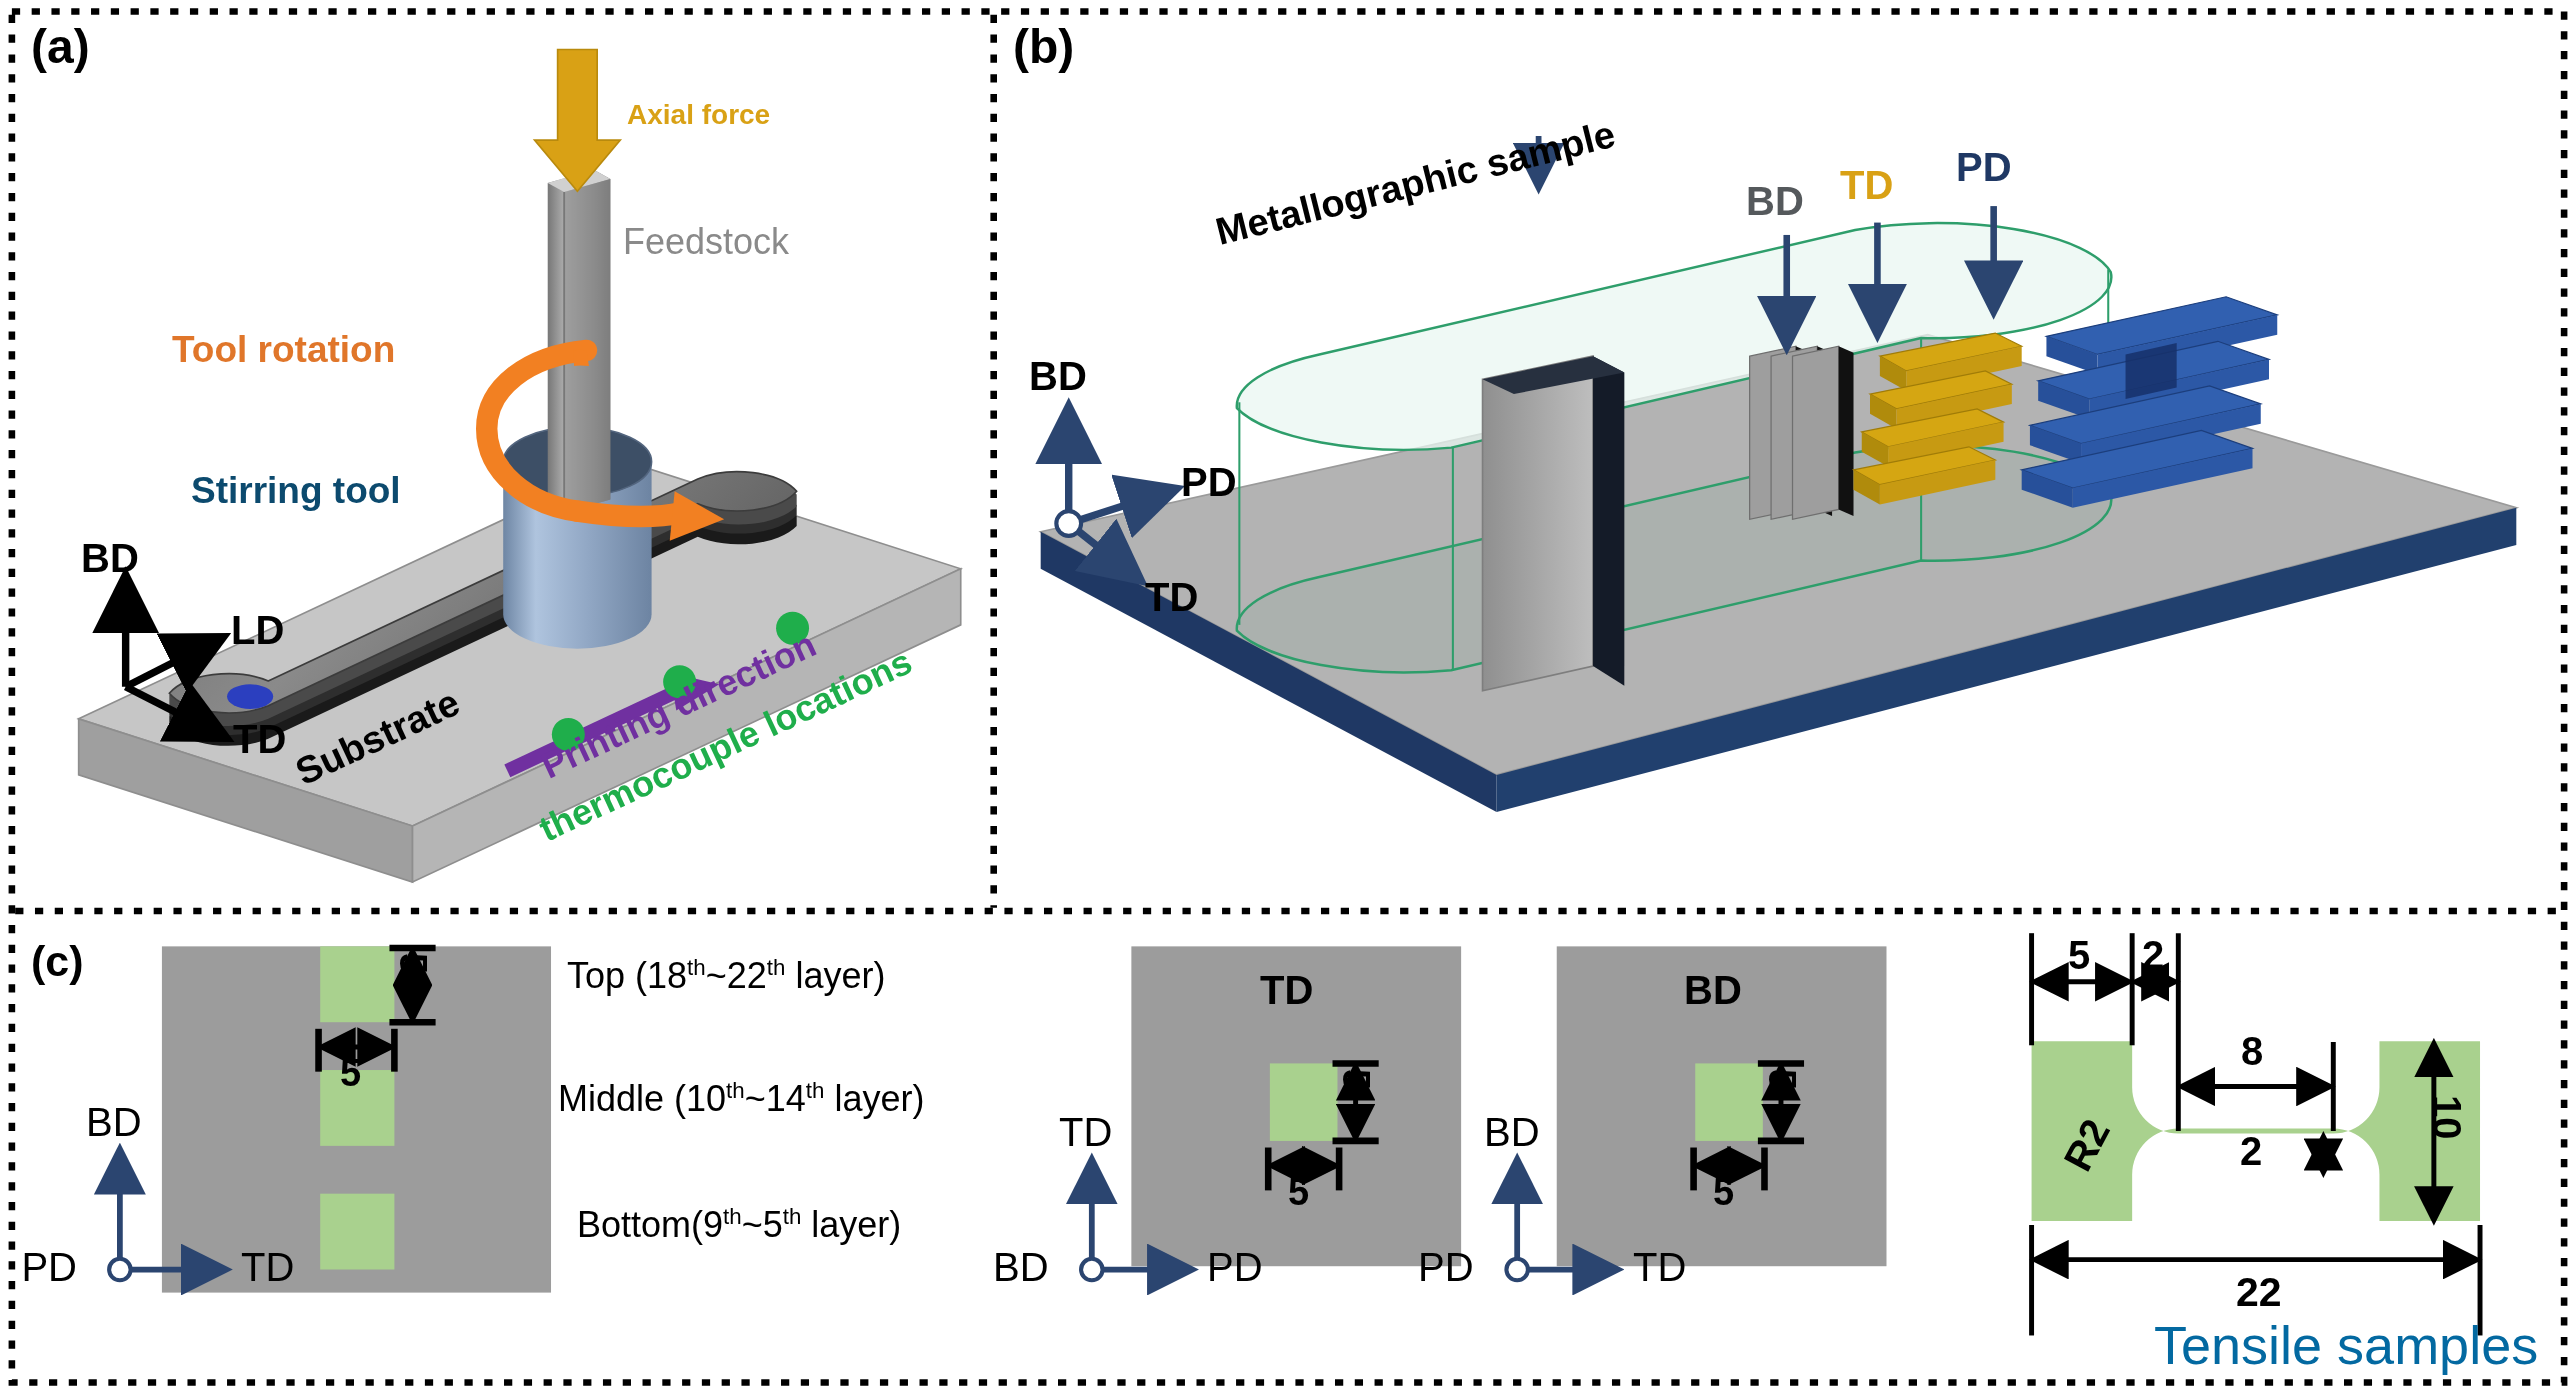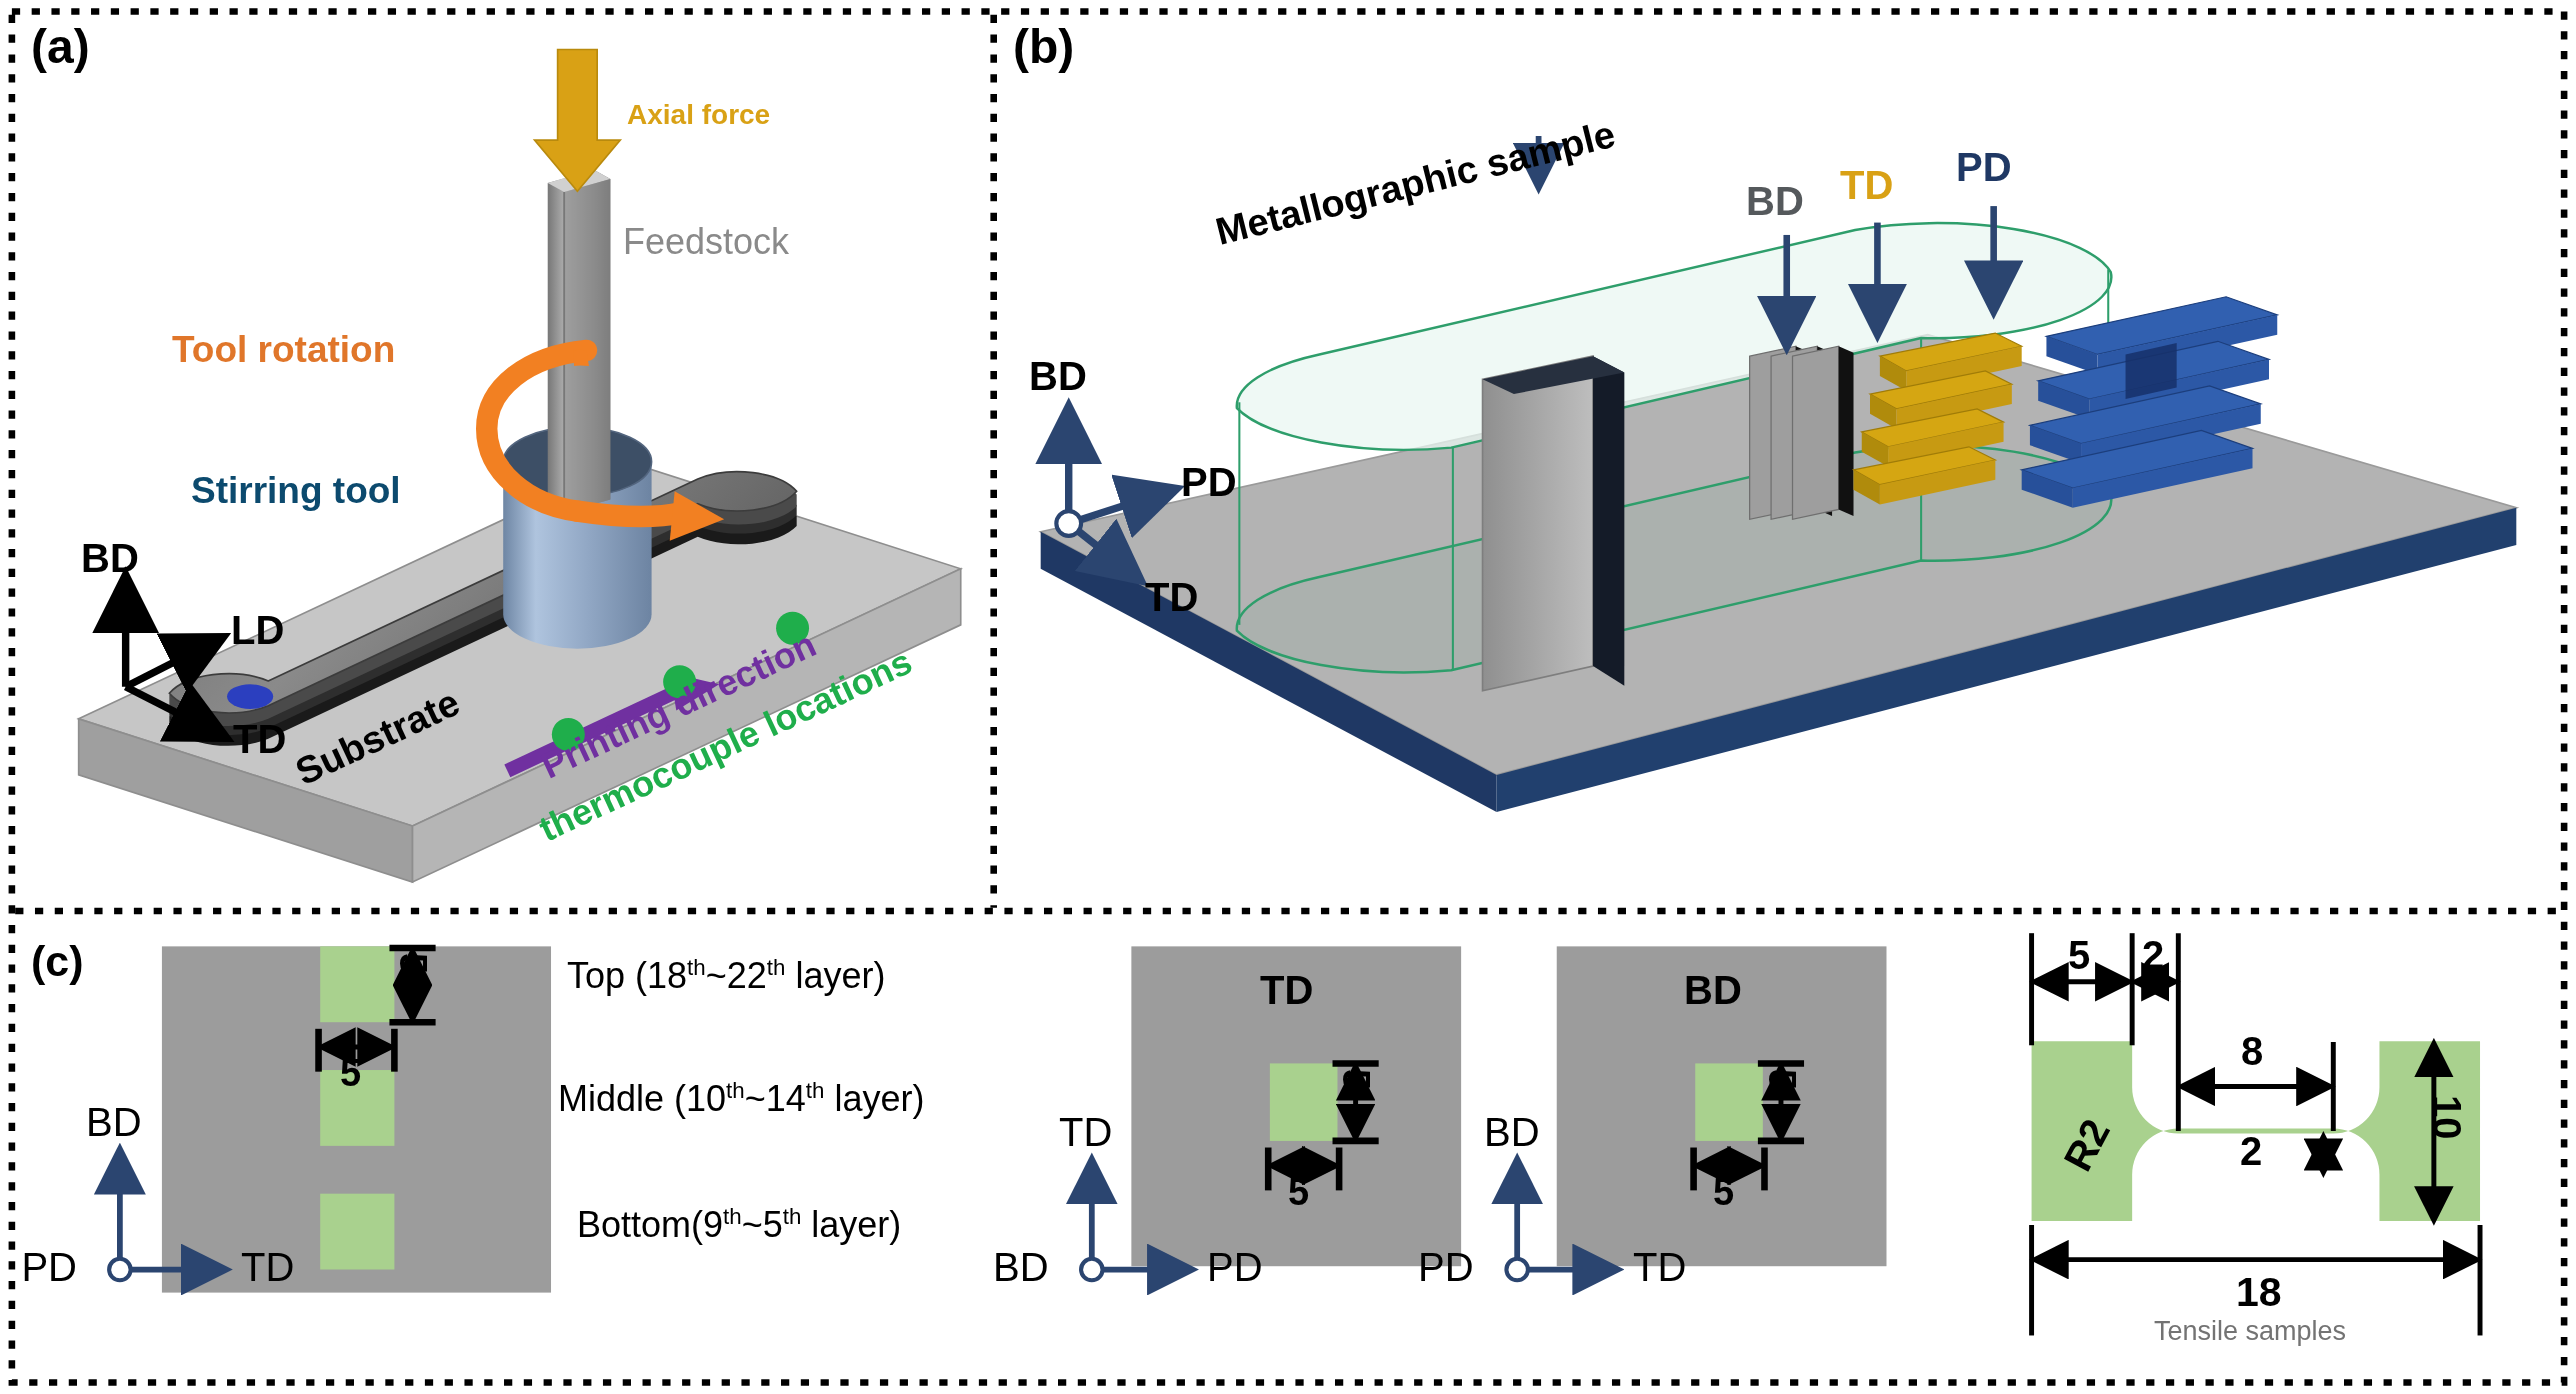--- a/index.html
+++ b/index.html
@@ -388,18 +388,18 @@
 <div class="plain" style="left:1484px;top:1112px;font-size:40px;color:#000;">BD</div>
 <div class="plain" style="left:1418px;top:1247px;font-size:40px;color:#000;">PD</div>
 <div class="plain" style="left:1633px;top:1247px;font-size:40px;color:#000;">TD</div>
 
 
 <div class="lbl" style="left:2068px;top:935px;font-size:40px;color:#000;">5</div>
 <div class="lbl" style="left:2142px;top:935px;font-size:40px;color:#000;">2</div>
 <div class="lbl" style="left:2241px;top:1031px;font-size:40px;color:#000;">8</div>
 <div class="lbl" style="left:2240px;top:1131px;font-size:40px;color:#000;">2</div>
 <div class="lbl" style="left:2467px;top:1095px;font-size:40px;color:#000;transform:rotate(90deg);transform-origin:0 0;">10</div>
-<div class="lbl" style="left:2236px;top:1272px;font-size:41px;color:#000;">18</div>
+<div class="lbl" style="left:2236px;top:1272px;font-size:41px;color:#000;">22</div>
 <div class="lbl" style="left:2057px;top:1158px;font-size:40px;color:#000;transform:rotate(-62deg);transform-origin:0 0;">R2</div>
-<div class="plain" style="left:2154px;top:1318px;font-size:27px;color:#737373;">Tensile samples</div>
+<div class="plain" style="left:2154px;top:1318px;font-size:54px;color:#0369a1;">Tensile samples</div>
 
 </div>
 
 
 </body></html>

